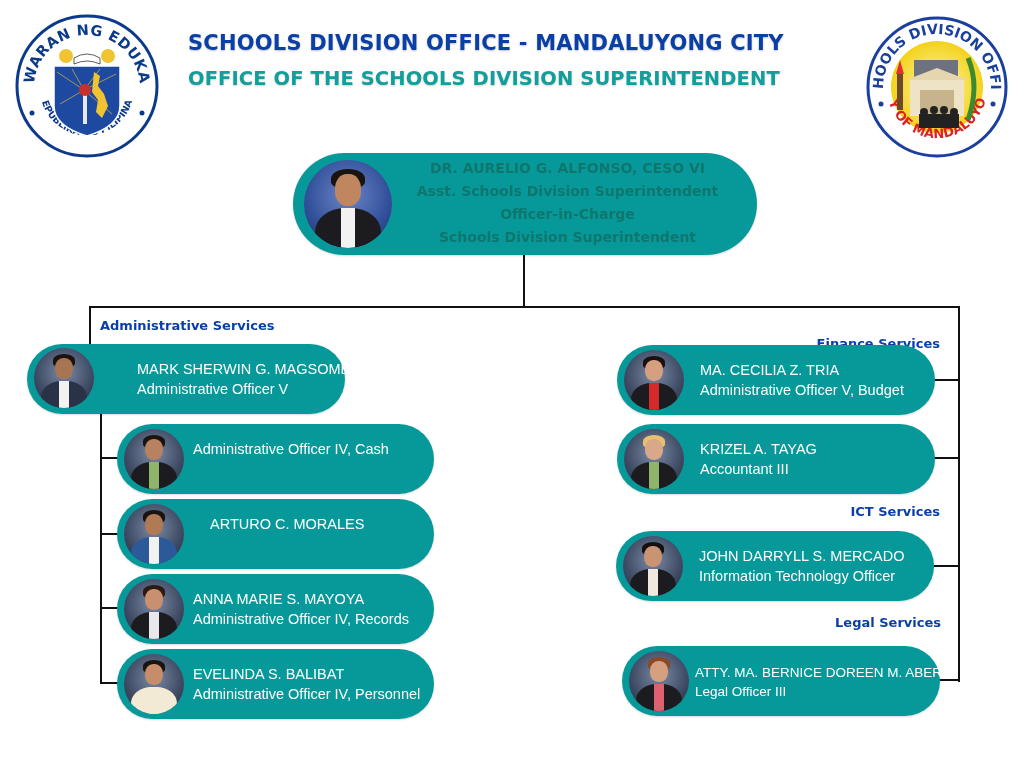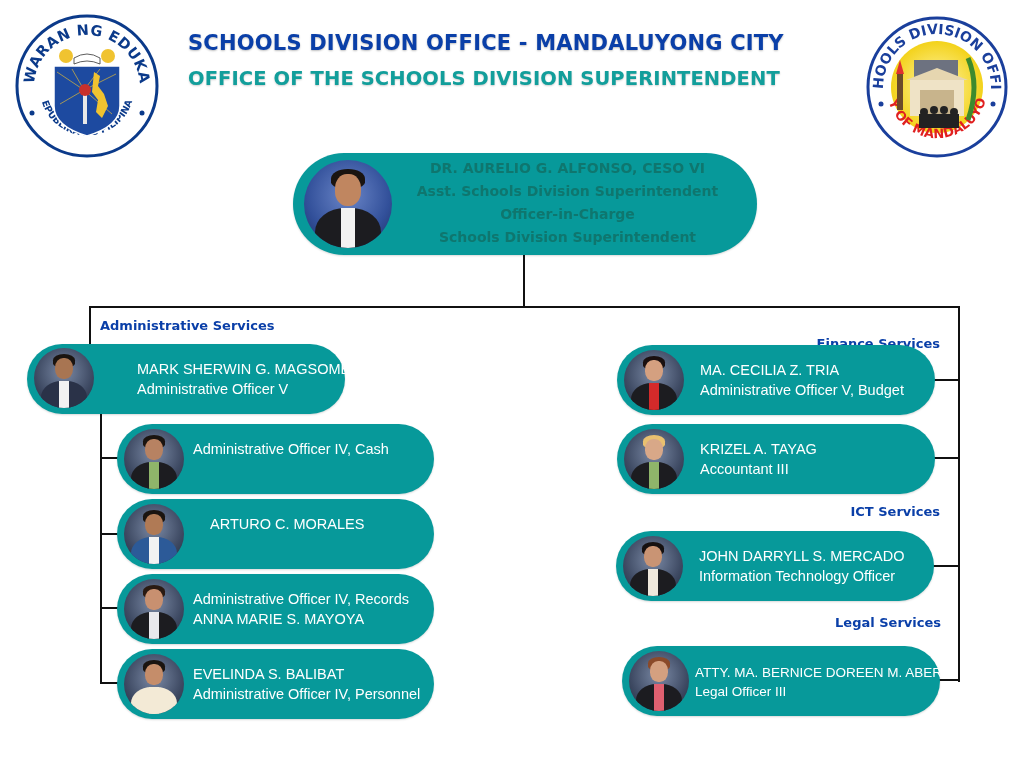--- a/index.html
+++ b/index.html
@@ -170,22 +170,22 @@
 </div>
 
 <div class="card" style="left:117px;top:574px;width:317px;height:70px;border-radius:35px;"></div>
 <div class="photo" style="left:124px;top:579px;width:60px;height:60px;">
   <div class="hair" style="background:#2a1a12;"></div>
   <div class="face" style="background:#c89070;"></div>
   <div class="body" style="background:#1c1c20;"></div>
   <div class="shirt" style="background:#e8e8ec;"></div>
 </div>
 <div class="ctext" style="left:193px;top:589px;">
+  <div>ANNA MARIE S. MAYOYA</div>
   <div>Administrative Officer IV, Records</div>
-  <div>ANNA MARIE S. MAYOYA</div>
 </div>
 
 <div class="card" style="left:117px;top:649px;width:317px;height:70px;border-radius:35px;"></div>
 <div class="photo" style="left:124px;top:654px;width:60px;height:60px;">
   <div class="hair" style="background:#1a1410;"></div>
   <div class="face" style="background:#c58d6a;"></div>
   <div class="body" style="background:#f3ead6;"></div>
   <div class="shirt" style="background:#f3ead6;"></div>
 </div>
 <div class="ctext" style="left:193px;top:664px;">

